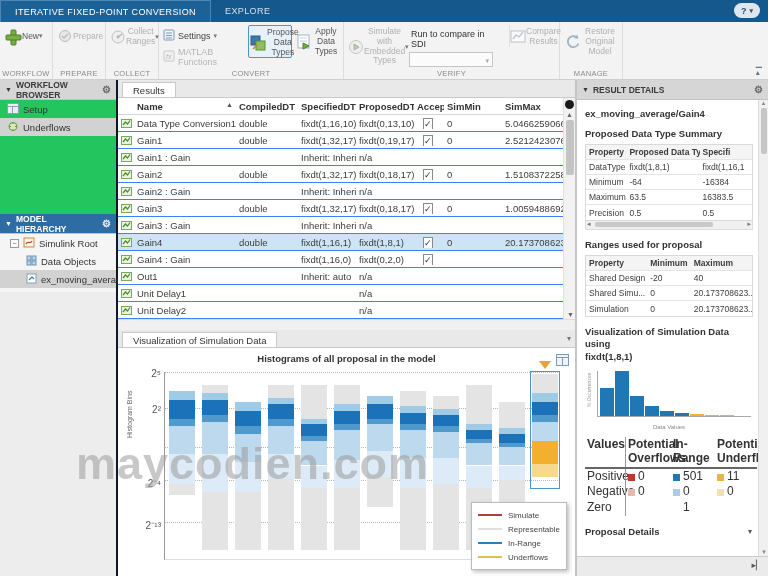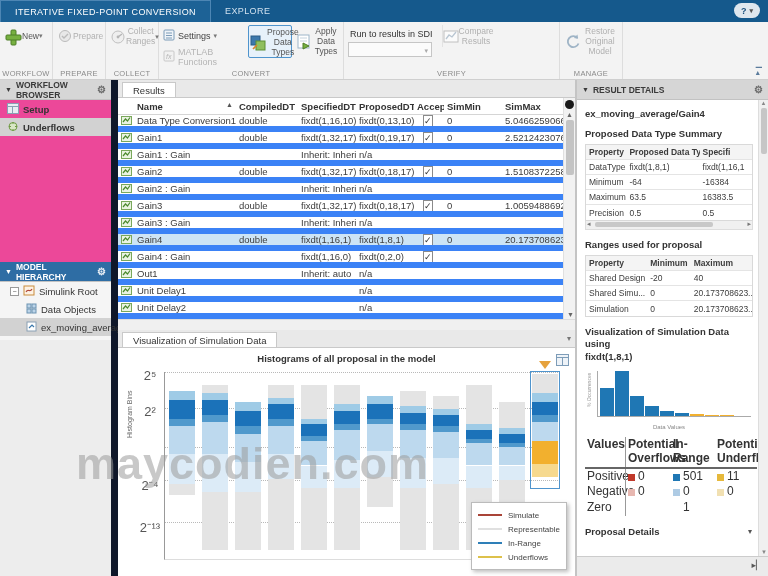--- a/index.html
+++ b/index.html
@@ -25,63 +25,63 @@
   .smallstack { display:flex; flex-direction:column; gap:4px; padding-top:4px; width:82px; }
   .smallbtn { display:flex; align-items:center; gap:3px; font-size:9px; color:#444; }
   .smallbtn.disabled { color:#b5b5b5; }
   .caret-s { font-size:7px; color:#777; }
   .runlbl { font-size:9px; color:#333; padding:4px 2px 3px 2px; }
   .combo { width:84px; height:15px; background:#fbfbfb; border:1px solid #c6c6c6; position:relative; }
   .combo .caret-s { position:absolute; right:3px; top:4px; color:#aaa; }
   #collapse-strip { position:absolute; right:6px; bottom:2px; font-size:8px; color:#5a7b9c; }
 
   
-  #left-col { position:absolute; left:0; top:80px; width:118px; height:496px; background:#ededed; border-right:7px solid #0f172a; }
+  #left-col { position:absolute; left:0; top:80px; width:118px; height:496px; background:#ededed; border-right:2px solid #0f172a; }
   .panel-head { height:20px; display:flex; align-items:center; gap:4px; padding:0 5px; font-size:8.5px; font-weight:bold; color:#3a3a3a; background:#d6d6d6; border-bottom:1px solid #c2c2c2; }
   .panel-head .spacer { flex:1; }
   .panel-head.blue { background:var(--mh_header); color:#fff; }
   .gear { font-size:10px; color:#6b6b6b; }
   .panel-head.blue .gear { color:#e8eef5; }
   .tri { font-size:7px; }
-  #wb-items { background:#ec4899; height:162px;font-weight:bold; }
+  #wb-items { background:#22c55e; height:114px; }
   .nav-item { height:18px; display:flex; align-items:center; gap:4px; padding-left:7px; font-size:9.5px; color:#333; }
   .nav-item.sel { background:#d2d2d2; }
   #mh-items { background:#f5f5f5; height:58px; }
   .indent1 { padding-left:26px; }
   .expander { width:9px; height:9px; border:1px solid #9a9a9a; background:#fff; font-size:7px; line-height:7px; text-align:center; color:#555; margin-left:3px; }
 
   
   #center-col { position:absolute; left:118px; top:80px; width:458px; height:496px; background:#fff; border-right:1px solid #c4c4c4; }
   .tabbar { height:18px; background:#e9e9e9; border-bottom:1px solid #c9c9c9; display:flex; align-items:flex-end; position:relative; }
   .tab { background:#fff; border:1px solid #c9c9c9; border-bottom:none; padding:2px 10px 1px 10px; font-size:9.5px; color:#333; margin-left:4px; }
   .tabbar .chev { position:absolute; right:4px; top:4px; font-size:8px; color:#777; }
 
   
   #results-grid { position:relative; }
-  .trow, #thead { display:grid; grid-template-columns:16px 102px 62px 58px 58px 30px 58px 62px; align-items:center; height:17px; border-bottom:6px solid #3b82f6; font-size:9.5px; }
+  .trow, #thead { display:grid; grid-template-columns:16px 102px 62px 58px 58px 30px 58px 62px; align-items:center; height:17px; border-bottom:1px solid #3b82f6; font-size:9.5px; }
   #thead { font-weight:bold; color:#333; border-bottom:1px solid #d5d5d5; height:17px; }
   .cell { padding:0 3px; white-space:nowrap; overflow:hidden; }
   .icon-cell { padding-left:3px; }
   .trow.sel { background:var(--selection_row); }
   .sort-arrow { float:right; font-size:7px; color:#555; }
   .chk { width:10px; height:10px; border:1px solid #8a8a8a; background:#fff; font-size:9px; line-height:9px; text-align:center; color:#333; margin-left:6px; }
   #tbl-scroll { position:absolute; right:0; top:0; bottom:0; width:12px; background:#f2f2f2; border-left:1px solid #e0e0e0; font-size:7px; color:#666; text-align:center; }
   #col-opts { width:9px; height:9px; border-radius:50%; background:#1a1a1a; margin:2px auto; }
   #tbl-thumb { width:8px; height:55px; background:#c4c4c4; margin:2px auto; border-radius:2px; }
   #tbl-scroll .arr-b { position:absolute; bottom:1px; left:3px; }
   #tbl-filler { height:11px; background:#f0f0f0; border-top:1px solid #ddd; }
 
   
   #viz-area { position:relative; height:228px; background:#fff; }
   #viz-title { text-align:center; font-size:9.5px; font-weight:bold; color:#333; padding-top:5px; }
   #plot-expand { position:absolute; right:6px; top:4px; }
   #ylab { position:absolute; left:8px; top:90px; font-size:7px; color:#666; transform:rotate(-90deg); transform-origin:left top; }
   #plot { position:absolute; left:46px; top:24px; width:396px; height:188px; border-left:1px solid #999; border-bottom:1px solid #ddd; }
   .gridline { position:absolute; left:0; right:0; border-top:1px dotted #b9b9b9; }
-  .ytick { position:absolute; left:-26px; width:22px; text-align:center; font-size:13px; color:#555; margin-top:-4px; }
+  .ytick { position:absolute; left:-26px; width:22px; text-align:right; font-size:10px; color:#555; margin-top:-4px; }
   .bar { position:absolute; top:0; bottom:0; width:26px; }
   .seg { position:absolute; left:0; right:0; }
   .seg-gray { background:var(--hist_gray); }
   .seg-cap { background:var(--hist_cap); }
   .seg-dark { background:var(--hist_dark); }
   .seg-mid { background:var(--hist_mid); }
   .seg-fade { background:var(--hist_fade); }
   .seg-pale { background:var(--hist_pale); }
   .seg-yellow { background:var(--underflow_yellow); }
   .seg-payellow { background:var(--underflow_pale); }
@@ -231,22 +231,32 @@
               <line x1="5" y1="5" x2="12" y2="5" stroke="#c4d2dd"></line>
               <line x1="5" y1="8" x2="12" y2="8" stroke="#c4d2dd"></line>
               <path d="M8 16 l6 -3 l-6 -3 z" fill="#77b041" stroke="#4e7f28"></path>
             </svg>
           </span>
         <span>Apply Data Types</span>
       </div>
       <div class="tgroup-label">CONVERT</div>
     </div>
     <div class="tgroup" style="width:216px;">
+      <div class="bigbtn disabled" style="width:58px;">
+        <span class="ic">
+            <svg width="16" height="16">
+              <circle cx="8" cy="8" r="6.5" fill="#efefef" stroke="#c6c6c6"></circle>
+              <path d="M6 5 l5 3 l-5 3 z" fill="#b9cdb3" stroke="#a3b89c"></path>
+            </svg>
+          </span>
+        <span>Simulate with Embedded Types</span>
+          <span class="caret-s">▾</span>
+      </div>
       <div style="display:flex;flex-direction:column;">
-        <div class="runlbl">Run to results in SDI</div>
+        <div class="runlbl">Run to compare in SDI</div>
         <div class="combo">
             <span class="caret-s">▾</span>
           </div>
       </div>
       <div class="bigbtn disabled" style="width:46px;margin-left:4px;border-left:1px solid #e2e2e2;">
         <span class="ic">
             <svg width="16" height="14">
               <rect x="1" y="1" width="14" height="11" fill="#fbfbfb" stroke="#c0c0c0"></rect>
               <path d="M3 9 l3 -4 l3 2 l4 -5" stroke="#b9c6d2" fill="none" stroke-width="1.3"></path>
             </svg>

